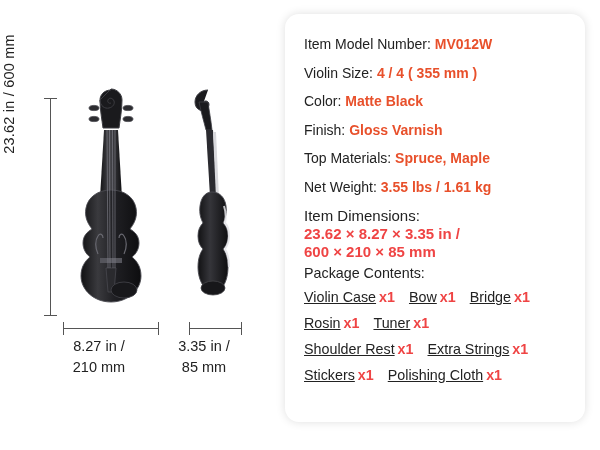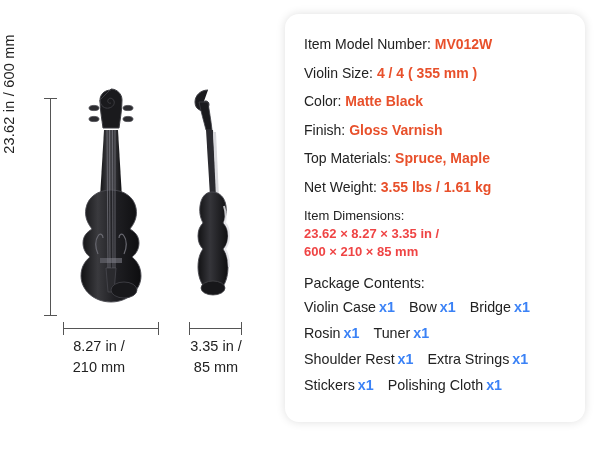--- a/index.html
+++ b/index.html
@@ -96,21 +96,21 @@
   .h-dim-side  { left: 189px; top: 322px; width: 53px; }
 
   .h-label {
     position: absolute;
     text-align: center;
     font-size: 14.5px;
     color: #222;
     line-height: 21px;
   }
   .h-label-front { left: 38px; top: 336px; width: 122px; }
-  .h-label-side  { left: 172px; top: 336px; width: 88px; }
+  .h-label-side  { left: 160px; top: 336px; width: 88px; }
 
   
   .violin-front {
     position: absolute;
     left: 62px;
     top: 86px;
     width: 98px;
     height: 232px;
   }
   .violin-side {
@@ -140,45 +140,45 @@
     line-height: 17px;
     margin-bottom: 11.5px;
     white-space: nowrap;
   }
   .spec-row .lbl { color: #222; }
   .spec-row .val {
     color: #e8502b;
     font-weight: bold;
   }
   .dims-block {
-    font-size: 13px;
+    font-size: 15px;
     color: #222;
     line-height: 18px;
-    margin-bottom: 14px;
+    margin-bottom: 4px;
   }
   .dims-block .val {
     color: #ef4444;
     font-weight: bold;
     display: block;
   }
   .pkg-title {
     font-size: 14.3px;
     color: #222;
     margin-bottom: 8px;
   }
   .pkg-line {
     font-size: 14.3px;
     color: #222;
     line-height: 17px;
     margin-bottom: 9px;
     white-space: nowrap;
   }
-  .pkg-item { margin-right: 3px; }
+  .pkg-item { margin-right: 3px; text-decoration: underline; }
   .qty {
-    color: #3b82f6;
+    color: #ef4444;
     font-weight: bold;
     margin-right: 14px;
   }
   .qty:last-child { margin-right: 0; }
 </style>
 </head>
 <body>
 
 <div class="page">
 

